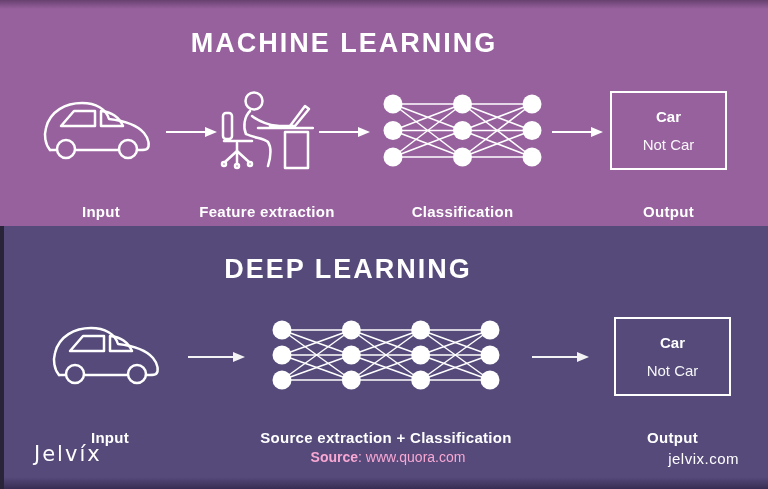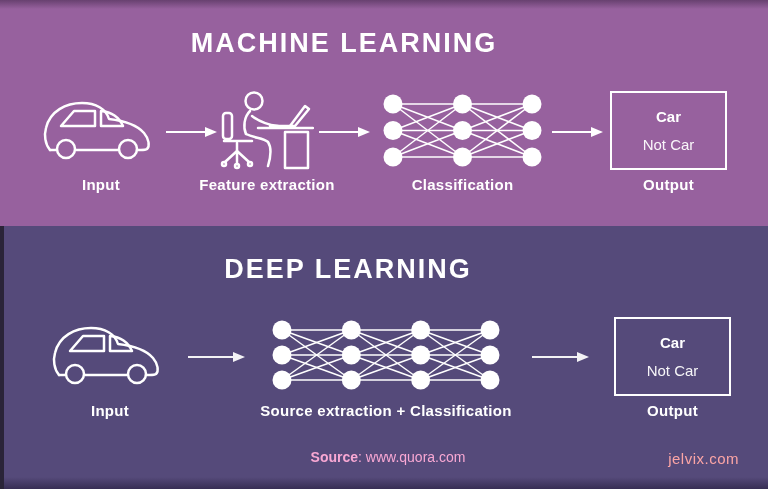--- a/index.html
+++ b/index.html
@@ -18,21 +18,21 @@
   
   .section-title{
     position:absolute;left:0;width:688px;text-align:center;
     font-size:27px;font-weight:bold;letter-spacing:2px;color:#fff;
   }
   .ml-section .section-title{top:28px;}
   .dl-section .section-title{top:28px;}
   
   .step-label{
     position:absolute;text-align:center;font-size:15px;font-weight:bold;
-    letter-spacing:.3px;color:#fff;white-space:nowrap;
+    letter-spacing:.3px;color:#fff;white-space:nowrap;margin-top:27px;
   }
   
   .art{position:absolute;}
   .art svg{display:block;}
   .icon-stroke path,.icon-stroke circle,.icon-stroke rect,.icon-stroke line,.icon-stroke polyline{
     fill:none;stroke:#fff;stroke-width:2.5;stroke-linecap:round;stroke-linejoin:round;
   }
   svg.network line{stroke:#fff;stroke-width:1.5;}
   svg.network circle{fill:#fff;stroke:none;}
   svg.arrow line{stroke:#fff;stroke-width:2;}
@@ -45,21 +45,21 @@
   }
   .output-box .line1{font-size:15px;font-weight:bold;}
   .output-box .line2{font-size:15px;font-weight:normal;opacity:.95;}
   
   .logo{
     position:absolute;left:30px;top:216px;font-size:21px;font-weight:normal;
     letter-spacing:2px;color:#fff;font-family:"DejaVu Sans",sans-serif;
   }
   .source-line{position:absolute;left:0;top:223px;width:768px;text-align:center;font-size:14px;color:#f9a8d4;}
   .source-line .src-label{font-weight:bold;}
-  .website{position:absolute;right:33px;top:224px;font-size:15px;color:#fca5a5;letter-spacing:.5px;}
+  .website{position:absolute;right:33px;top:224px;font-size:15px;color:#ffffff;letter-spacing:.5px;}
 </style>
 </head>
 <body>
 
 <div class="root">
 
   <div class="ml-section">
     <div class="section-title">MACHINE LEARNING</div>
 
     <div class="art icon-stroke" style="left:40px;top:98px;">
@@ -230,19 +230,20 @@
           <polygon points="46,2 58,7 46,12"></polygon>
       </svg>
     </div>
 
     <div class="output-box" style="left:610px;top:91px;">
       <div class="line1">Car</div>
       <div class="line2">Not Car</div>
     </div>
     <div class="step-label" style="left:610px;top:176px;width:117px;">Output</div>
 
+    <div class="logo">Jelvíx</div>
     <div class="source-line"><span class="src-label">Source</span><span>: www.quora.com</span></div>
     <div class="website">jelvix.com</div>
 
     <div class="vignette-bottom"></div>
   </div>
 
 </div>
 
 </body></html>

